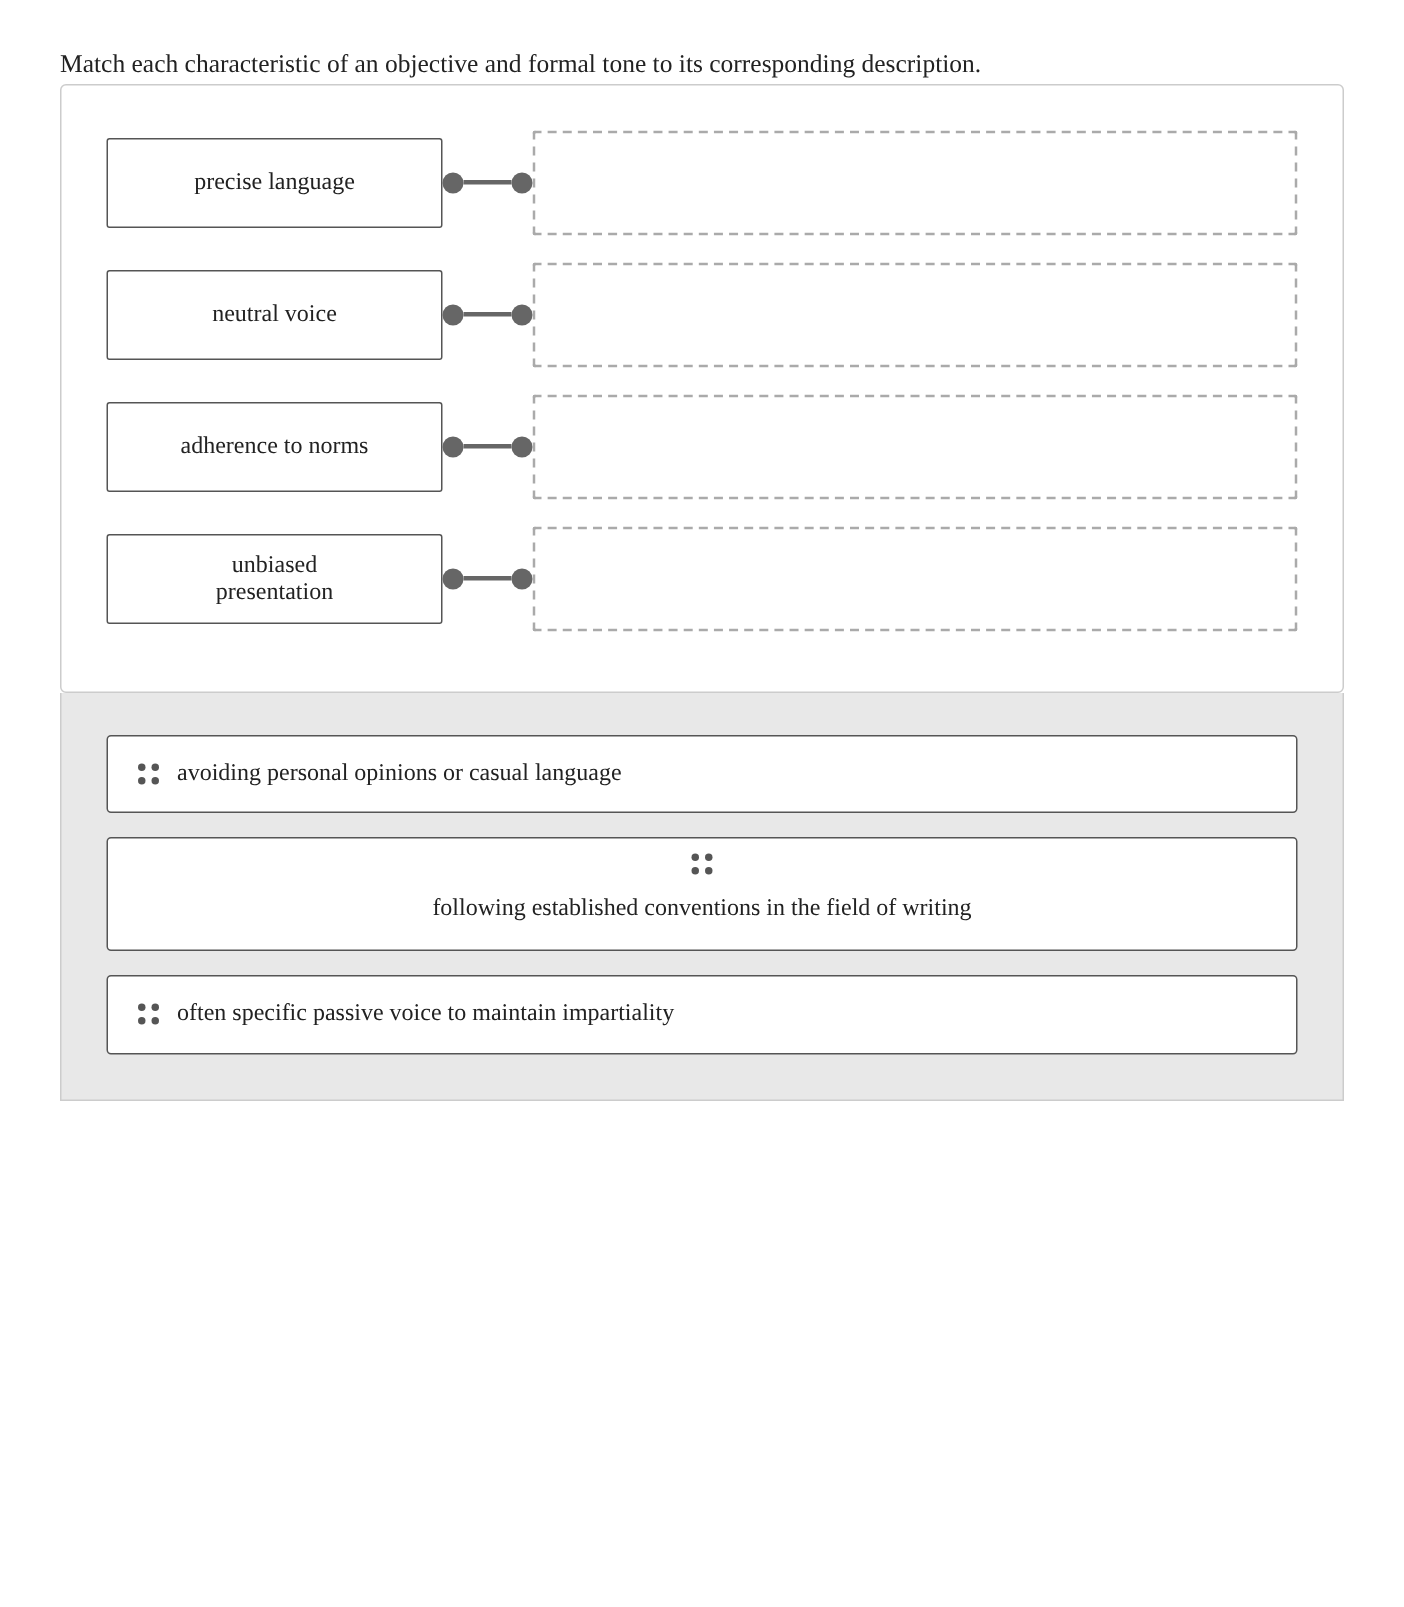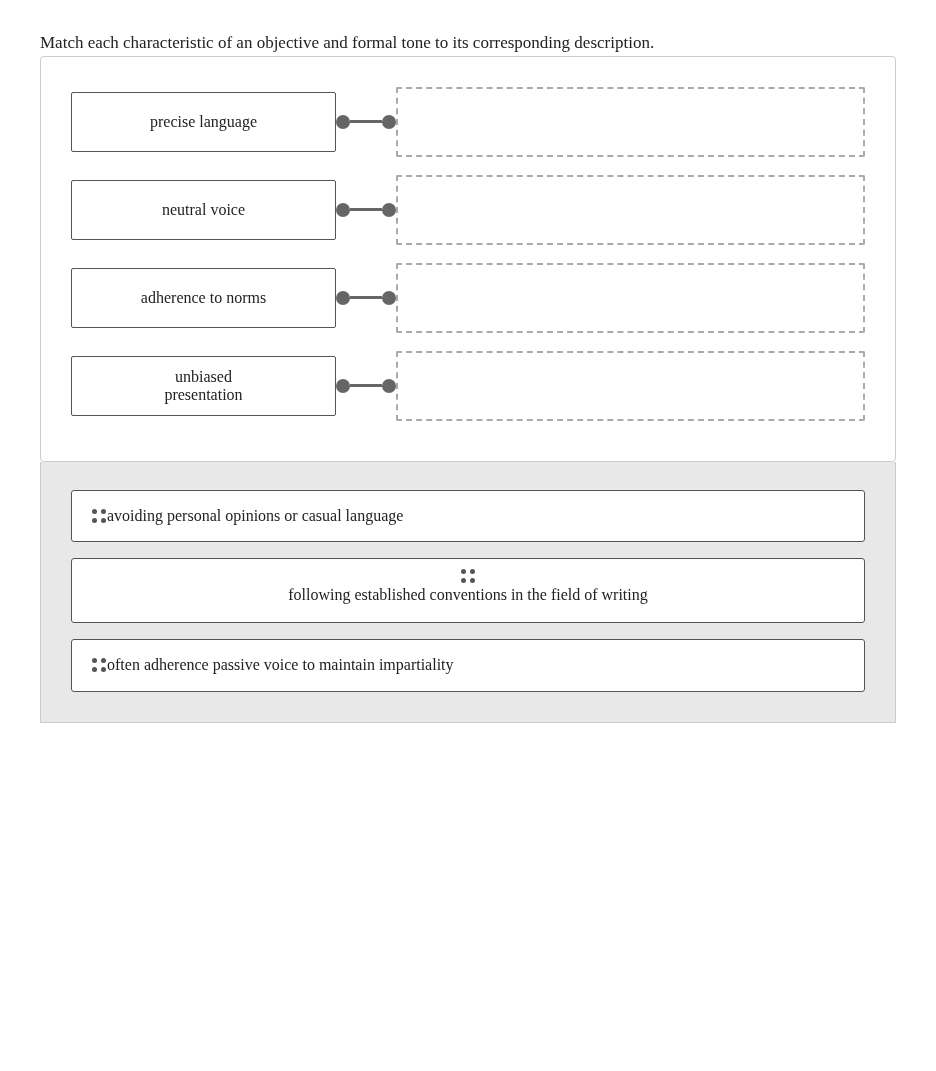--- a/index.html
+++ b/index.html
@@ -32,21 +32,21 @@
       gap: 18px;
     }
 
     .pair-row {
       display: flex;
       align-items: center;
       gap: 0;
     }
 
     .left-label {
-      width: 265px;
+      width: 224px;
       min-height: 60px;
       border: 1.5px solid #555;
       border-radius: 2px;
       display: flex;
       align-items: center;
       justify-content: center;
       text-align: center;
       font-size: 16px;
       padding: 10px 16px;
       background: #fff;
@@ -108,21 +108,21 @@
 
     .answer-item {
       background: #fff;
       border: 1.5px solid #555;
       border-radius: 3px;
       padding: 14px 20px;
       margin-bottom: 16px;
       font-size: 16px;
       display: flex;
       align-items: center;
-      gap: 1px;
+      gap: 12px;
       cursor: grab;
     }
 
     .answer-item:last-child {
       margin-bottom: 0;
     }
 
     .answer-item.tall {
       flex-direction: column;
       align-items: center;
@@ -257,16 +257,16 @@
     <span class="drag-dots">
       <span class="drag-dots-row">
         <span class="drag-dot"></span>
         <span class="drag-dot"></span>
       </span>
       <span class="drag-dots-row">
         <span class="drag-dot"></span>
         <span class="drag-dot"></span>
       </span>
     </span>
-    <span class="answer-text">often adherence passive voice to maintain impartiality</span>
+    <span class="answer-text">often specific passive voice to maintain impartiality</span>
   </div>
 
 </div>
 
 </body></html>

